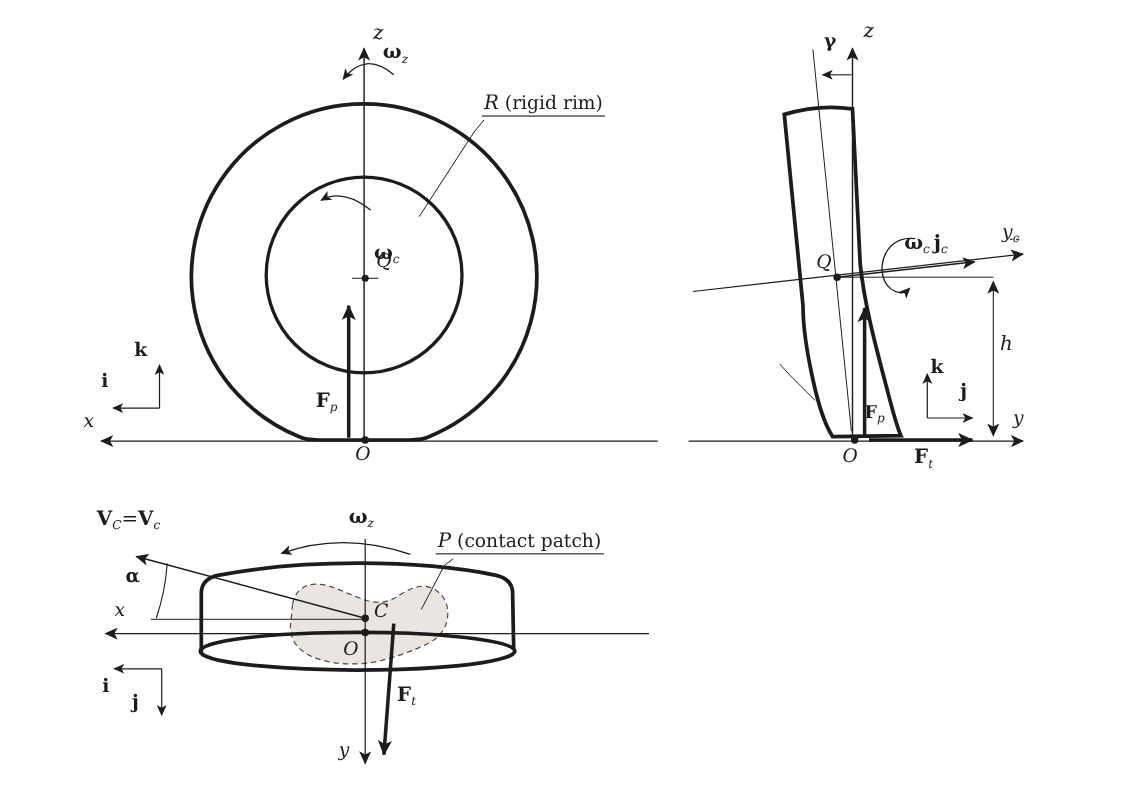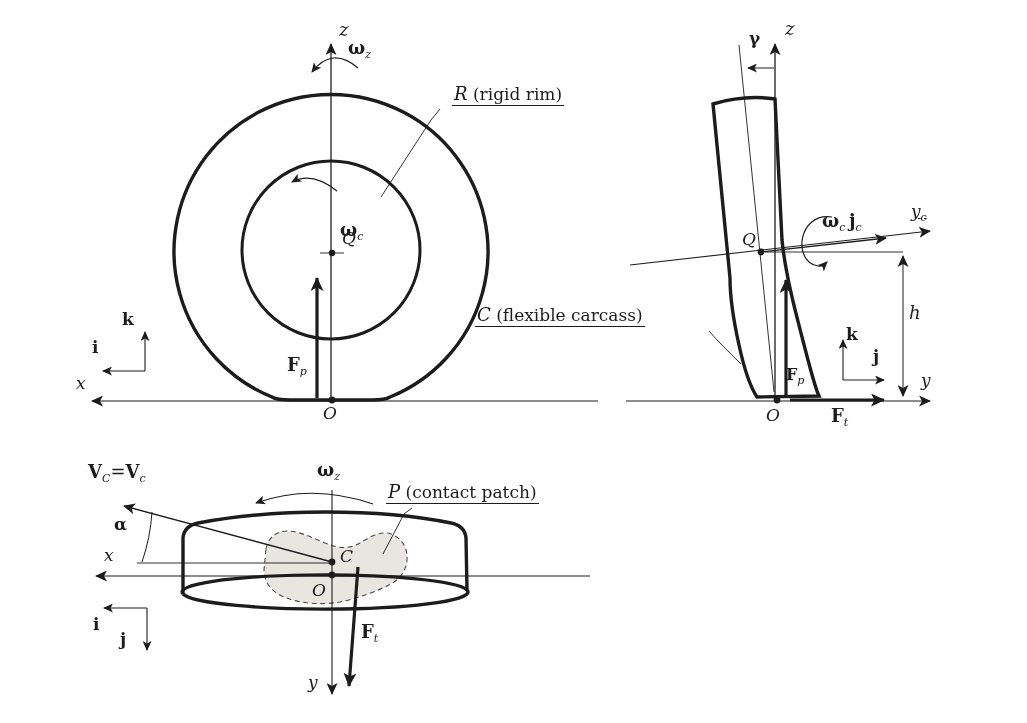--- a/index.html
+++ b/index.html
@@ -86,47 +86,46 @@
     <line x1="358" y1="567" x2="349" y2="686" stroke-width="3.2" marker-end="url(#ahb)"></line>
     <line x1="147" y1="608" x2="104" y2="608" stroke-width="1.1" marker-end="url(#ahs)"></line>
     <line x1="147" y1="608" x2="147" y2="650" stroke-width="1.1" marker-end="url(#ahs)"></line>
     <circle cx="332" cy="562" r="3.4" fill="#1c1c1c" stroke="none"></circle>
     <circle cx="332" cy="575" r="3.4" fill="#1c1c1c" stroke="none"></circle>
   </g>
 </svg>
 
 <div class="lbl it big" style="left:339px;top:20px;"><span>z</span></div>
 <div class="lbl big" style="left:348px;top:38px;"><span class="greek">ω</span><span class="sub">z</span></div>
-<div class="lbl callout" style="left:452px;top:84px;"><span class="cal">R</span> <span>(rigid rim)</span></div>
+<div class="lbl callout" style="left:438px;top:84px;"><span class="cal">R</span> <span>(rigid rim)</span></div>
 <div class="lbl big" style="left:340px;top:183px;margin-top:37px;"><span class="greek">ω</span><span class="sub">c</span></div>
 <div class="lbl it" style="left:342px;top:229px;"><span>Q</span></div>
 <div class="lbl big" style="left:287px;top:355px;"><span class="vec">F</span><span class="sub">p</span></div>
 <div class="lbl vec" style="left:122px;top:310px;"><span>k</span></div>
 <div class="lbl vec" style="left:92px;top:338px;"><span>i</span></div>
 <div class="lbl it" style="left:76px;top:374px;"><span>x</span></div>
 <div class="lbl it" style="left:323px;top:404px;"><span>O</span></div>
 
 <div class="lbl greek" style="left:749px;top:29px;"><span>γ</span></div>
 <div class="lbl it big" style="left:785px;top:19px;"><span>z</span></div>
 <div class="lbl big" style="left:822px;top:211px;"><span class="greek">ω</span><span class="sub">c</span> <span class="vec">j</span><span class="sub">c</span></div>
 <div class="lbl it" style="left:911px;top:202px;text-decoration:underline;"><span>y</span><span class="sub">c</span></div>
 <div class="lbl it" style="left:742px;top:230px;"><span>Q</span></div>
 <div class="lbl it big" style="left:909px;top:303px;"><span>h</span></div>
-<div class="lbl callout" style="left:475px;top:305px;"><span class="cal">C</span> <span>(flexible carcass)</span></div>
 <div class="lbl vec" style="left:846px;top:325px;"><span>k</span></div>
 <div class="lbl vec" style="left:873px;top:347px;"><span>j</span></div>
 <div class="lbl" style="left:786px;top:366px;font-size:16px;"><span class="vec">F</span><span class="sub">p</span></div>
 <div class="lbl it" style="left:921px;top:371px;"><span>y</span></div>
 <div class="lbl it" style="left:766px;top:406px;"><span>O</span></div>
 <div class="lbl big" style="left:831px;top:406px;"><span class="vec">F</span><span class="sub">t</span></div>
 
 <div class="lbl big" style="left:88px;top:462px;"><span class="vec">V</span><span class="sub">C</span><span>=</span><span class="vec">V</span><span class="sub">c</span></div>
 <div class="lbl greek" style="left:114px;top:515px;"><span>α</span></div>
 <div class="lbl big" style="left:317px;top:460px;"><span class="greek">ω</span><span class="sub">z</span></div>
-<div class="lbl callout" style="left:386px;top:482px;"><span class="cal">P</span> <span>(contact patch)</span></div>
+<div class="lbl callout" style="left:396px;top:482px;"><span class="cal">P</span> <span>(contact patch)</span></div>
 <div class="lbl it" style="left:104px;top:546px;"><span>x</span></div>
 <div class="lbl it" style="left:340px;top:547px;"><span>C</span></div>
 <div class="lbl it" style="left:312px;top:581px;"><span>O</span></div>
 <div class="lbl vec" style="left:93px;top:615px;"><span>i</span></div>
 <div class="lbl vec" style="left:120px;top:630px;"><span>j</span></div>
 <div class="lbl big" style="left:361px;top:622px;"><span class="vec">F</span><span class="sub">t</span></div>
 <div class="lbl it" style="left:308px;top:673px;"><span>y</span></div>
 
 </div>
 

